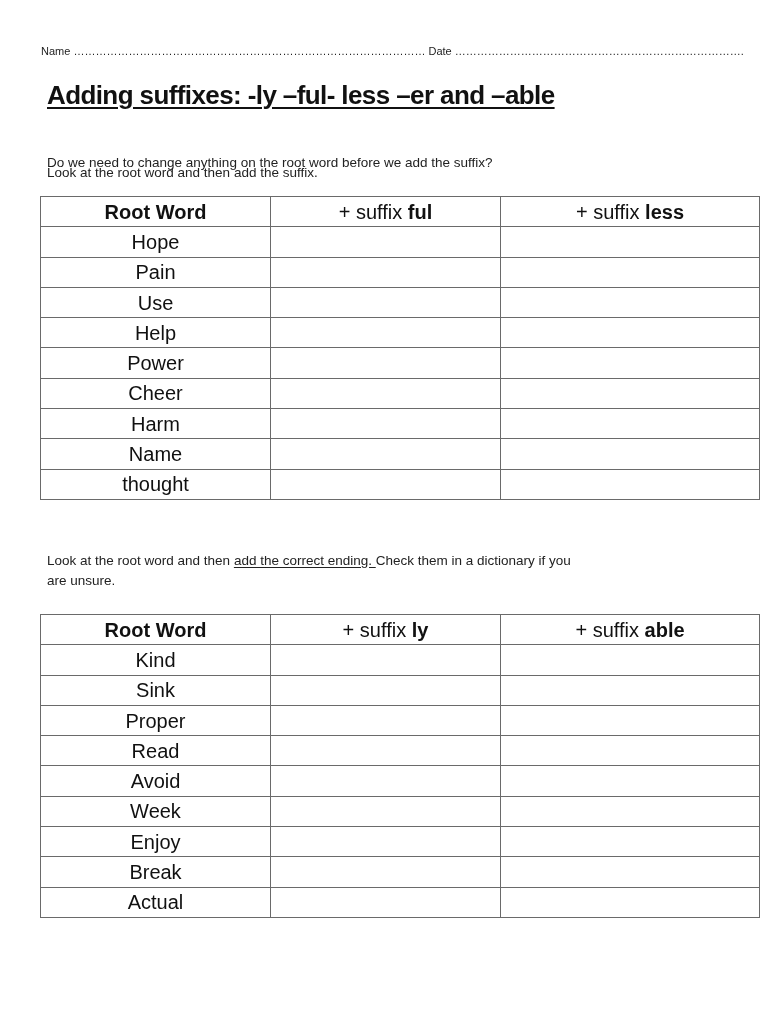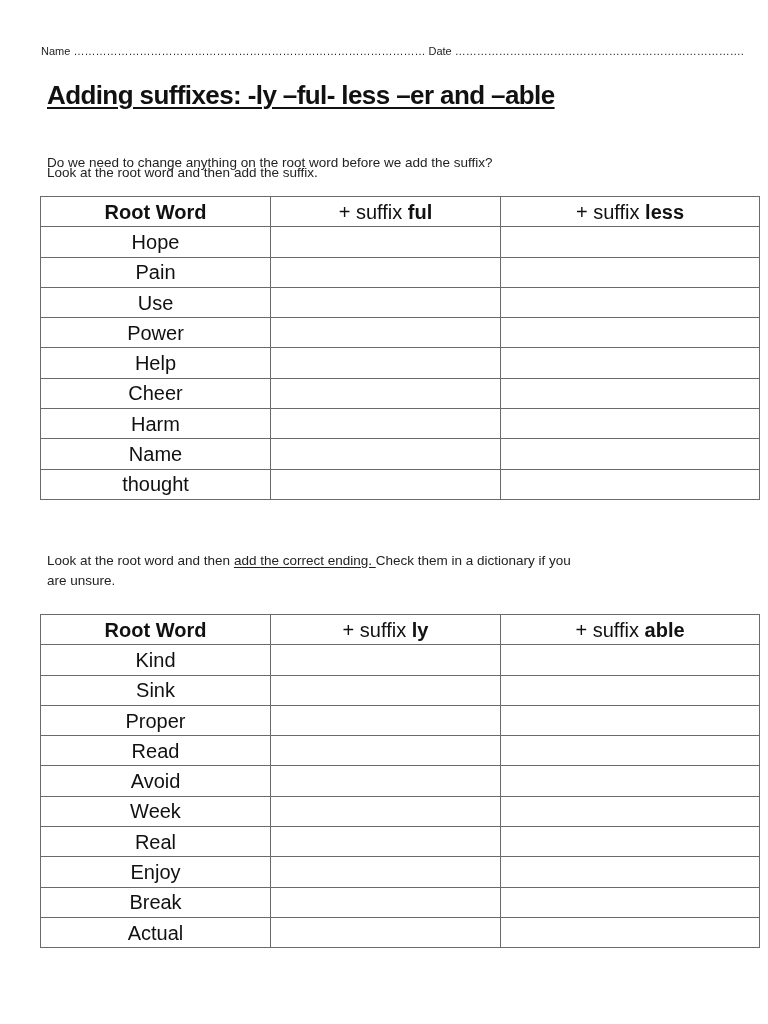--- a/index.html
+++ b/index.html
@@ -58,26 +58,26 @@
         <td>Pain</td>
         <td></td>
         <td></td>
       </tr>
     <tr>
         <td>Use</td>
         <td></td>
         <td></td>
       </tr>
     <tr>
-        <td>Power</td>
+        <td>Help</td>
         <td></td>
         <td></td>
       </tr>
     <tr>
-        <td>Help</td>
+        <td>Power</td>
         <td></td>
         <td></td>
       </tr>
     <tr>
         <td>Cheer</td>
         <td></td>
         <td></td>
       </tr>
     <tr>
         <td>Harm</td>
@@ -138,25 +138,20 @@
         <td>Avoid</td>
         <td></td>
         <td></td>
       </tr>
     <tr>
         <td>Week</td>
         <td></td>
         <td></td>
       </tr>
     <tr>
-        <td>Real</td>
-        <td></td>
-        <td></td>
-      </tr>
-    <tr>
         <td>Enjoy</td>
         <td></td>
         <td></td>
       </tr>
     <tr>
         <td>Break</td>
         <td></td>
         <td></td>
       </tr>
     <tr>

